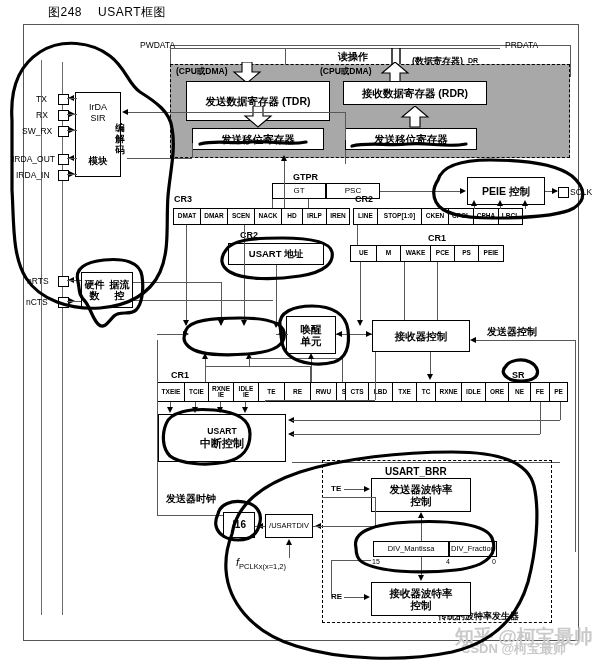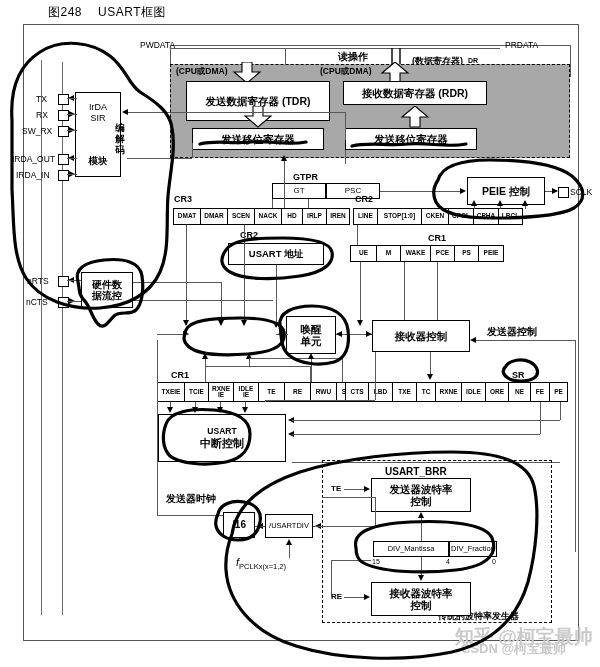--- a/index.html
+++ b/index.html
@@ -260,21 +260,21 @@
   <div class="pin" style="left:58px;top:276px;"></div>
   <div class="pinlbl" style="left:27px;top:276px;">nRTS</div>
   <div class="ar ar-l" style="left:68px;top:277px;"></div>
   <div class="ln lnh" style="left:67px;top:280px;width:14px;"></div>
 
   <div class="pin" style="left:58px;top:297px;"></div>
   <div class="pinlbl" style="left:26px;top:297px;">nCTS</div>
   <div class="ar ar-r" style="left:69px;top:298px;"></div>
   <div class="ln lnh" style="left:67px;top:301px;width:14px;"></div>
 
-  <div class="box" style="left:81px;top:272px;width:52px;height:36px;flex-direction:column;font-size:10px;font-weight:bold;">
+  <div class="box" style="left:81px;top:272px;width:52px;height:36px;flex-direction:row;font-size:10px;font-weight:bold;">
     <span>硬件数</span>
     <span>据流控</span>
   </div>
   <div class="ln lnh" style="left:133px;top:282px;width:88px;"></div>
   <div class="ln lnh" style="left:133px;top:300px;width:140px;"></div>
   <div class="ln lnv" style="left:221px;top:282px;height:43px;"></div>
   <div class="ar ar-d" style="left:218px;top:320px;"></div>
 
 
   <div class="box cn" style="left:372px;top:320px;width:98px;height:32px;">接收器控制</div>

